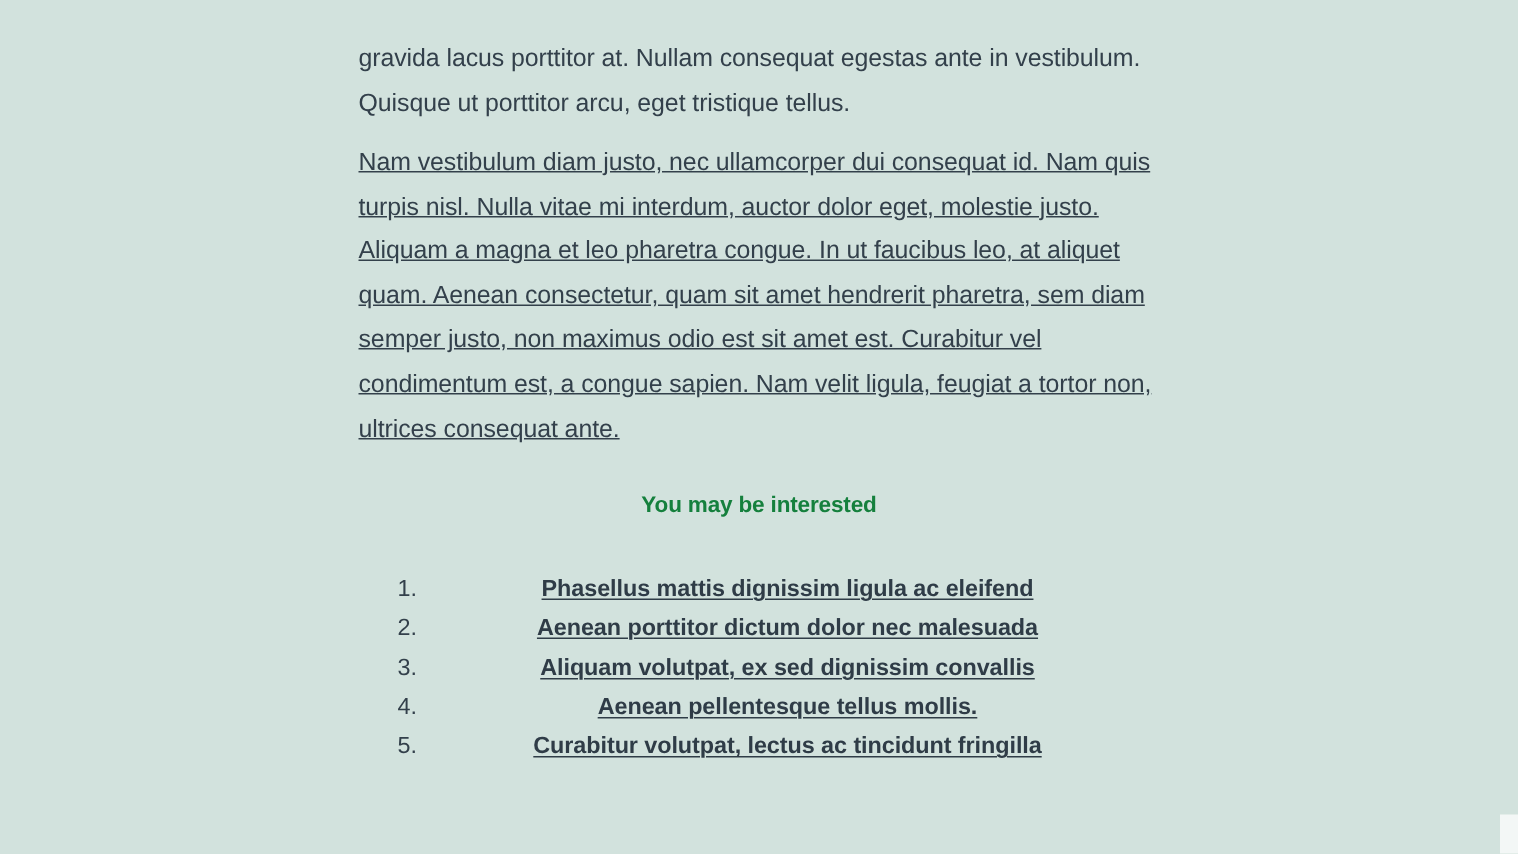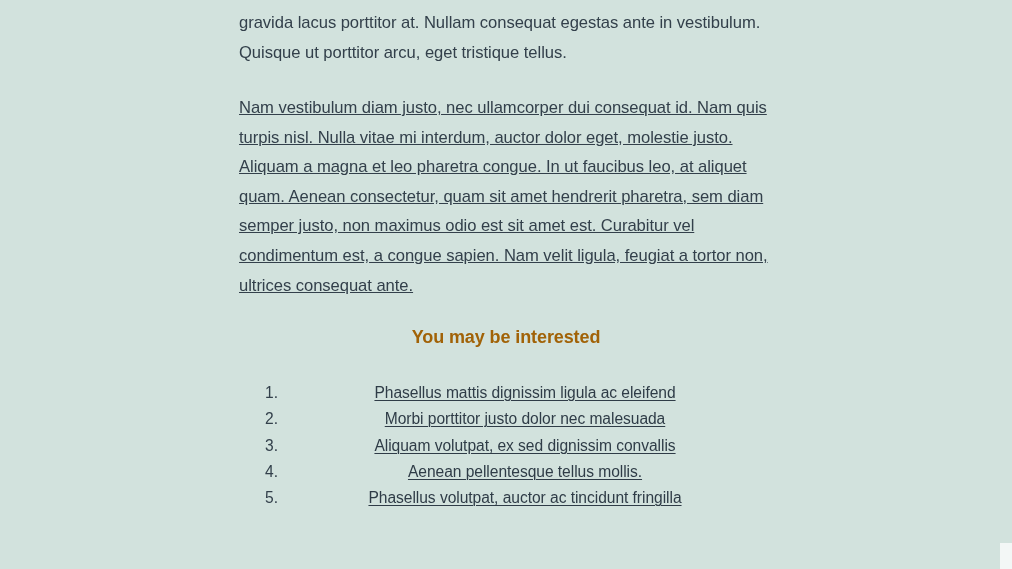--- a/index.html
+++ b/index.html
@@ -36,42 +36,42 @@
     font-size: 16.6px;
     line-height: 29.6px;
     color: #33404b;
     margin: 0;
     letter-spacing: -0.05px;
   }
 
   #para-1 {
     position: absolute;
     left: 0;
-    top: 8px;
+    top: 24px;
     width: 534px;
   }
 
   #para-2 {
     position: absolute;
     left: 0;
     top: 93px;
     width: 534px;
     text-decoration: underline;
   }
 
   #interested-heading {
     position: absolute;
     left: 0;
     top: 325px;
     width: 534px;
     text-align: center;
-    font-size: 18px;
+    font-size: 15px;
     font-weight: bold;
     line-height: 24px;
-    color: #a16207;
+    color: #15803d;
     letter-spacing: -0.1px;
   }
 
   #related-list {
     position: absolute;
     left: 0;
     top: 380px;
     width: 534px;
     margin: 0;
     padding: 0;
@@ -93,20 +93,21 @@
     text-align: left;
     font-size: 15.6px;
     color: #33404b;
   }
 
   .list-link-wrap {
     display: block;
     text-align: center;
     padding-left: 48px;
     padding-right: 10px;
+    font-weight: bold;
   }
 
   .list-link {
     font-size: 15.6px;
     color: #2f3c47;
     text-decoration: underline;
     text-decoration-thickness: 1px;
     text-underline-offset: 2px;
     cursor: pointer;
     letter-spacing: -0.05px;
@@ -136,36 +137,36 @@
 
     <ol id="related-list">
 
       <li class="list-row">
         <span class="list-num">1.</span>
         <span class="list-link-wrap"><a class="list-link">Phasellus mattis dignissim ligula ac eleifend</a></span>
       </li>
 
       <li class="list-row">
         <span class="list-num">2.</span>
-        <span class="list-link-wrap"><a class="list-link">Morbi porttitor justo dolor nec malesuada</a></span>
+        <span class="list-link-wrap"><a class="list-link">Aenean porttitor dictum dolor nec malesuada</a></span>
       </li>
 
       <li class="list-row">
         <span class="list-num">3.</span>
         <span class="list-link-wrap"><a class="list-link">Aliquam volutpat, ex sed dignissim convallis</a></span>
       </li>
 
       <li class="list-row">
         <span class="list-num">4.</span>
         <span class="list-link-wrap"><a class="list-link">Aenean pellentesque tellus mollis.</a></span>
       </li>
 
       <li class="list-row">
         <span class="list-num">5.</span>
-        <span class="list-link-wrap"><a class="list-link">Phasellus volutpat, auctor ac tincidunt fringilla</a></span>
+        <span class="list-link-wrap"><a class="list-link">Curabitur volutpat, lectus ac tincidunt fringilla</a></span>
       </li>
 
     </ol>
 
   </div>
 
   <div id="corner-strip"></div>
 
 </div>
 

